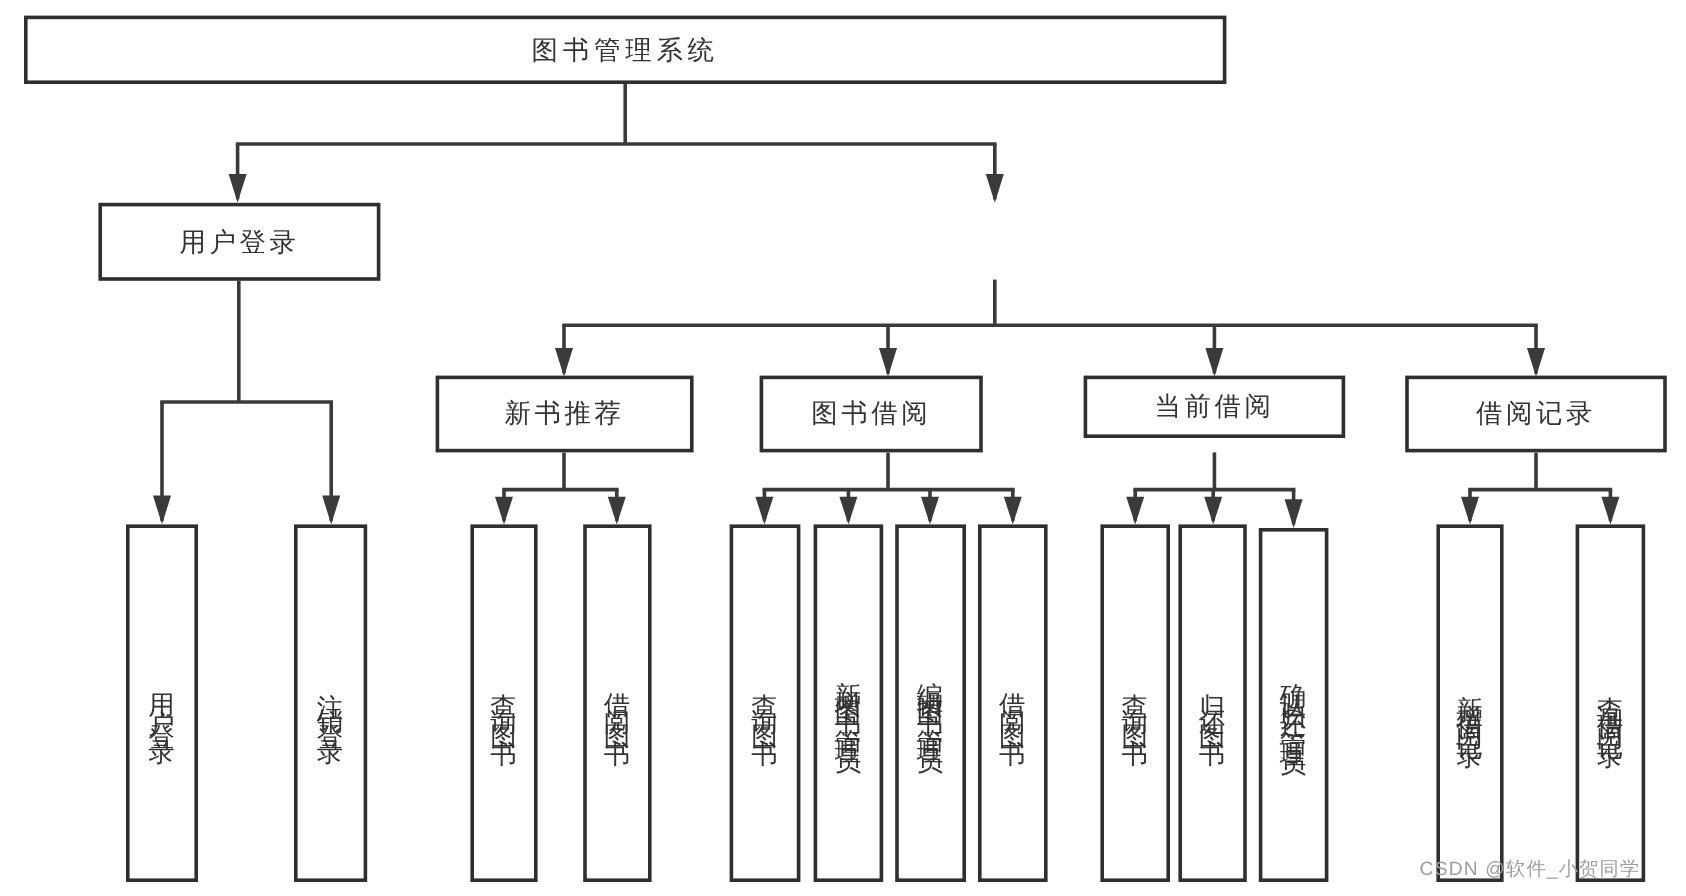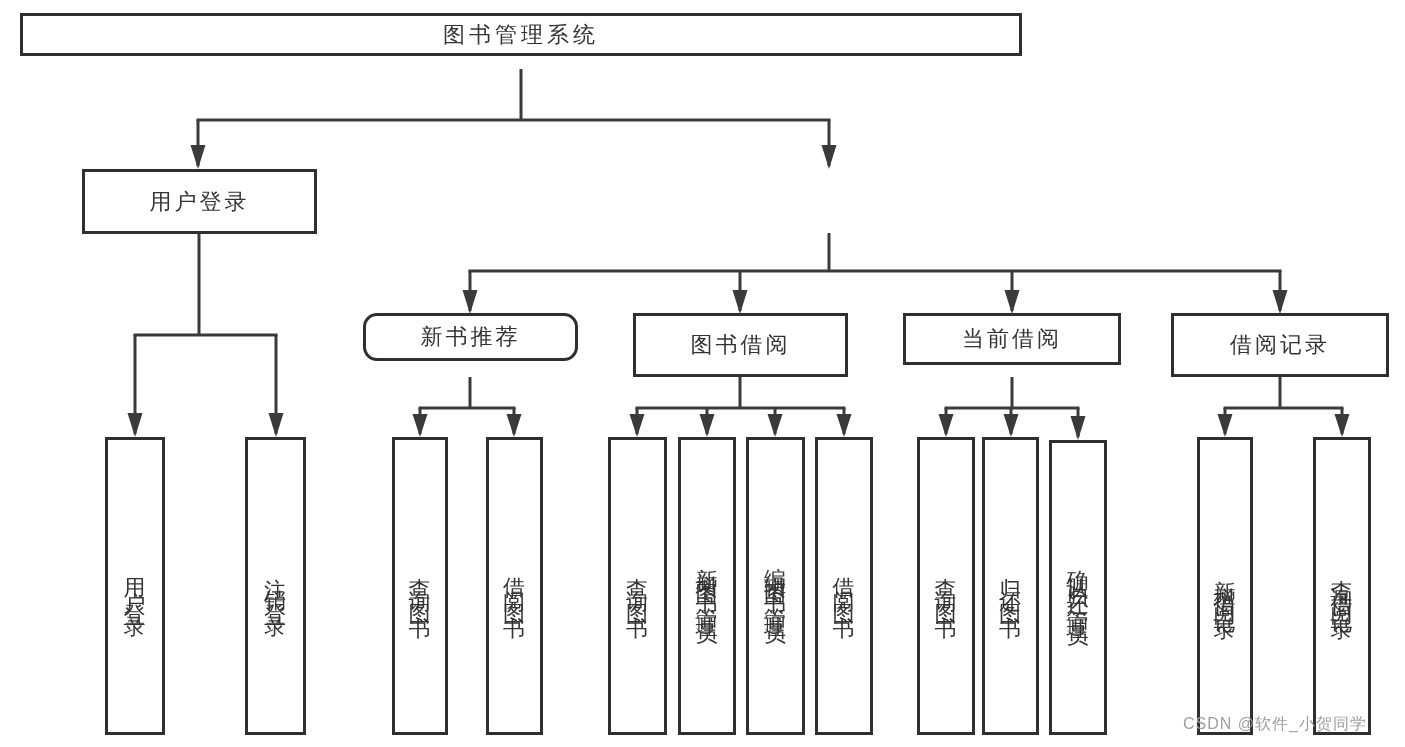--- a/index.html
+++ b/index.html
@@ -128,32 +128,32 @@
     <g stroke="#3a3a3a" stroke-width="3" fill="#3a3a3a">
       <path d="M1280,377 L1280,408" fill="none"></path>
       <path d="M1225,408 L1342,408" fill="none" stroke-linecap="square"></path>
       <path d="M1225,408 L1225,434" fill="none"></path>
       <polygon points="1225,437 1217.5,414 1232.5,414" stroke="none"></polygon>
       <path d="M1342,408 L1342,434" fill="none"></path>
       <polygon points="1342,437 1334.5,414 1349.5,414" stroke="none"></polygon>
     </g>
   </svg>
 
-  <div class="box root" style="left:20px; top:13px; width:1002px; height:43px;align-items:center;">
+  <div class="box root" style="left:20px; top:13px; width:1002px; height:57px;align-items:center;">
     <span class="hlabel">图书管理系统</span>
   </div>
 
   <div class="box" style="left:82px; top:169px; width:235px; height:65px;">
     <span class="hlabel">用户登录</span>
   </div>
 
-  <div class="box" style="left:363px; top:313px; width:215px; height:48px;border-radius:14px;">
+  <div class="box" style="left:363px; top:313px; width:215px; height:64px;">
     <span class="hlabel">新书推荐</span>
   </div>
-  <div class="box" style="left:633px; top:313px; width:215px; height:64px;">
+  <div class="box" style="left:633px; top:313px; width:186px; height:64px;">
     <span class="hlabel">图书借阅</span>
   </div>
   <div class="box" style="left:903px; top:313px; width:218px; height:52px;">
     <span class="hlabel">当前借阅</span>
   </div>
   <div class="box" style="left:1171px; top:313px; width:218px; height:64px;">
     <span class="hlabel">借阅记录</span>
   </div>
 
   <div class="box" style="left:105px; top:437px; width:60px; height:298px;">

